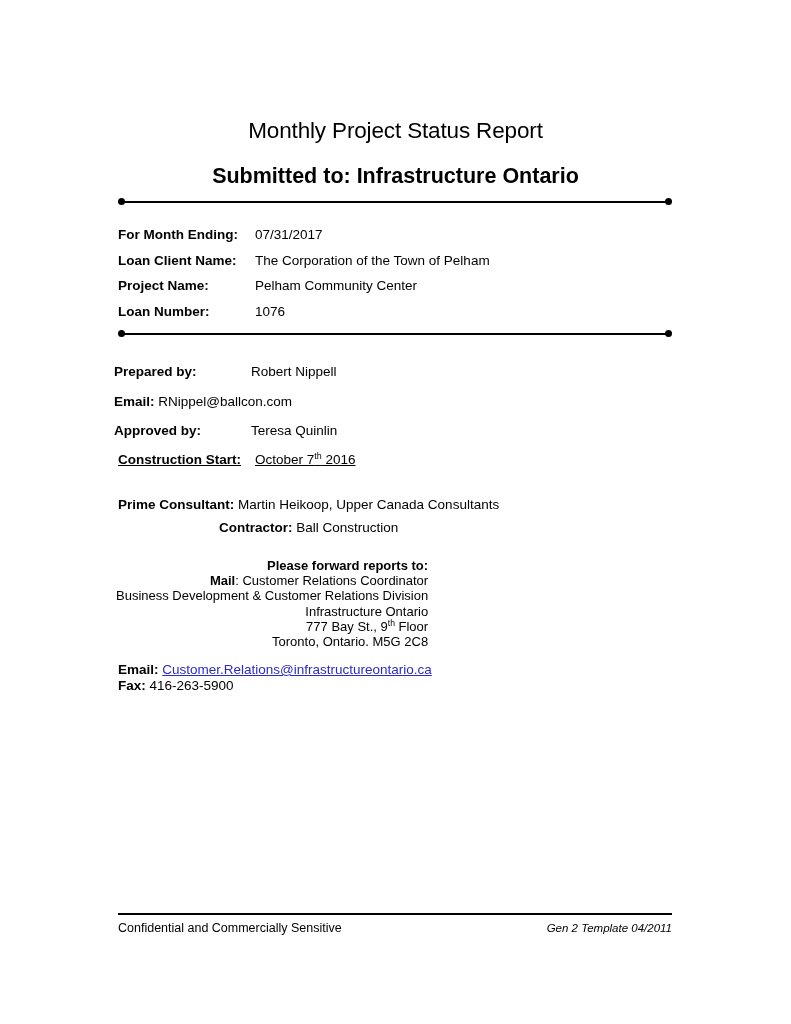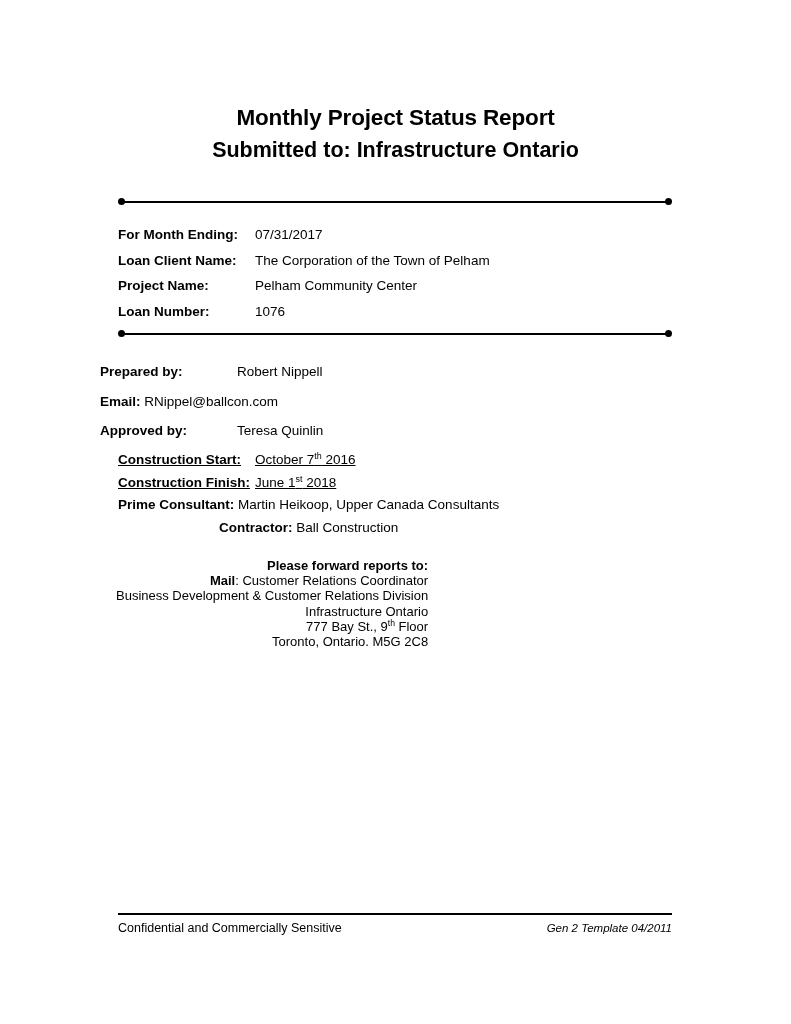--- a/index.html
+++ b/index.html
@@ -27,24 +27,24 @@
   
   .title-block {
     position: absolute;
     left: 0;
     top: 100px;
     width: 791px;
     text-align: center;
   }
   .doc-title {
     font-size: 22.5px;
-    font-weight: bold;
+    font-weight: normal;
     letter-spacing: -0.15px;
     line-height: 28px;
-    margin: 4px;
+    margin: 17px;
   }
   .doc-subtitle {
     font-size: 21.5px;
     font-weight: bold;
     line-height: 28px;
     margin: 0;
     margin-top: 2px;
   }
 
   
@@ -96,21 +96,21 @@
     white-space: nowrap;
   }
   .field-value {
     font-weight: normal;
     white-space: nowrap;
   }
 
   
   .fields-secondary {
     position: absolute;
-    left: 100px;
+    left: 114px;
     top: 364px;
     width: 600px;
     font-size: 13.5px;
   }
   .row-spaced {
     display: flex;
     align-items: baseline;
     height: 29.5px;
   }
   .row-spaced .field-label { width: 137px; flex: 0 0 137px; }
@@ -263,24 +263,20 @@
     <div class="row-spaced">
       <span class="field-label">Approved by:</span>
       <span class="field-value">Teresa Quinlin</span>
     </div>
   </div>
 
   <div class="dates-block">
     <div class="date-row">
       <span class="field-label">Construction Start:</span>
       <span class="field-value"><span>October 7</span><sup>th</sup><span> 2016</span></span>
-    </div>
-    <div class="date-row">
-      <span class="field-label">Construction Finish:</span>
-      <span class="field-value"><span>June 1</span><sup>st</sup><span> 2018</span></span>
     </div>
   </div>
 
   <div class="parties-block">
     <div class="party-row">
       <span class="lbl">Prime Consultant:</span><span> Martin Heikoop, Upper Canada Consultants</span>
     </div>
     <div class="party-row">
       <span class="lbl">Contractor:</span><span> Ball Construction</span>
     </div>
@@ -288,20 +284,24 @@
 
   <div class="forward-block">
     <div class="heading">Please forward reports to:</div>
     <div><span class="lbl">Mail</span><span>: Customer Relations Coordinator</span></div>
     <div>Business Development &amp; Customer Relations Division</div>
     <div>Infrastructure Ontario</div>
     <div><span>777 Bay St., 9</span><sup>th</sup><span> Floor</span></div>
     <div>Toronto, Ontario. M5G 2C8</div>
   </div>
 
+  <div class="contact-block">
+    <div><span class="lbl">Email:</span> <span class="email-link">Customer.Relations@infrastructureontario.ca</span></div>
+    <div><span class="lbl">Fax:</span><span> 416-263-5900</span></div>
+  </div>
 
   <div class="footer-rule"></div>
   <div class="footer">
     <span class="footer-left">Confidential and Commercially Sensitive</span>
     <span class="footer-right">Gen 2 Template 04/2011</span>
   </div>
 
 </div>
 
 </body></html>

